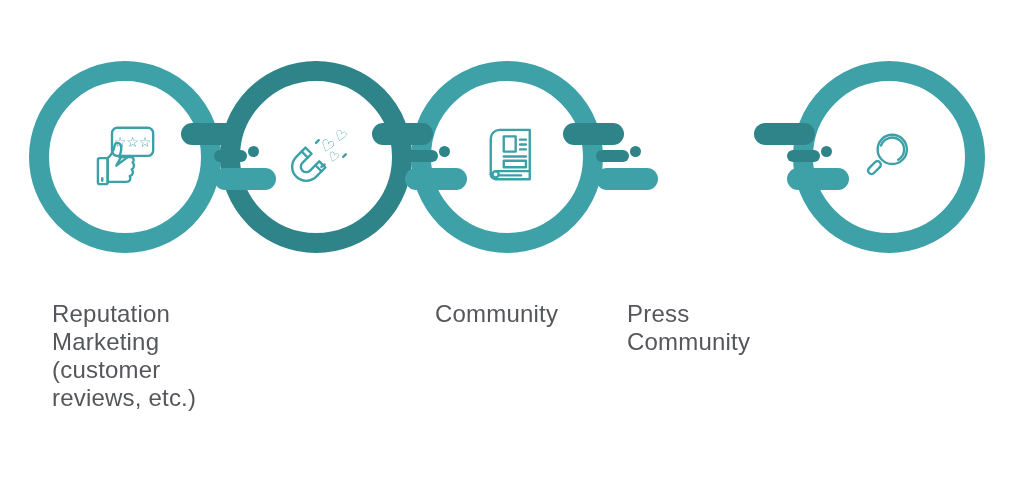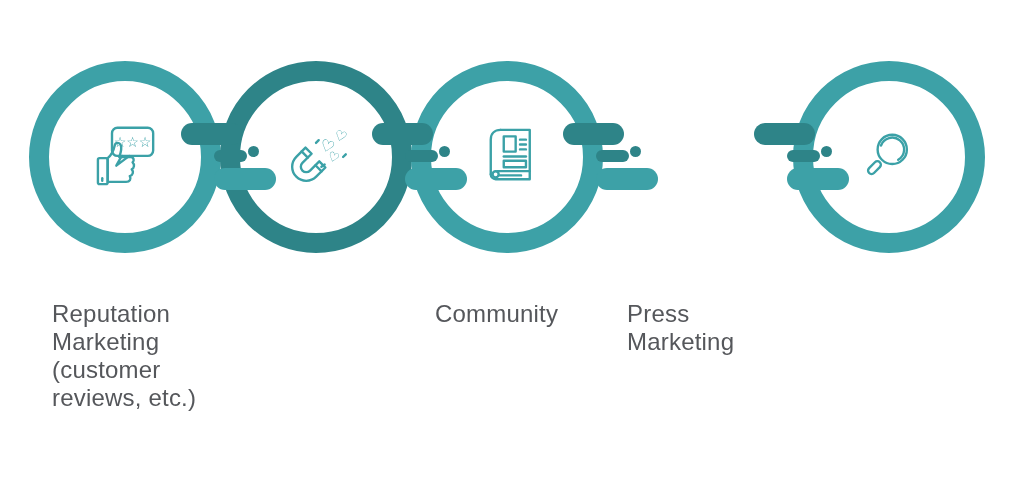--- a/index.html
+++ b/index.html
@@ -113,15 +113,15 @@
     <div class="pill p-dot fill-dark"></div>
     <div class="pill p-bottom fill-light"></div>
   </div>
 
   <div class="label" style="left:52px">Reputation
 Marketing
 (customer
 reviews, etc.)</div>
   <div class="label" style="left:435px">Community</div>
   <div class="label" style="left:627px">Press
-Marketing</div>
+Community</div>
 
 </div>
 
 </body></html>

